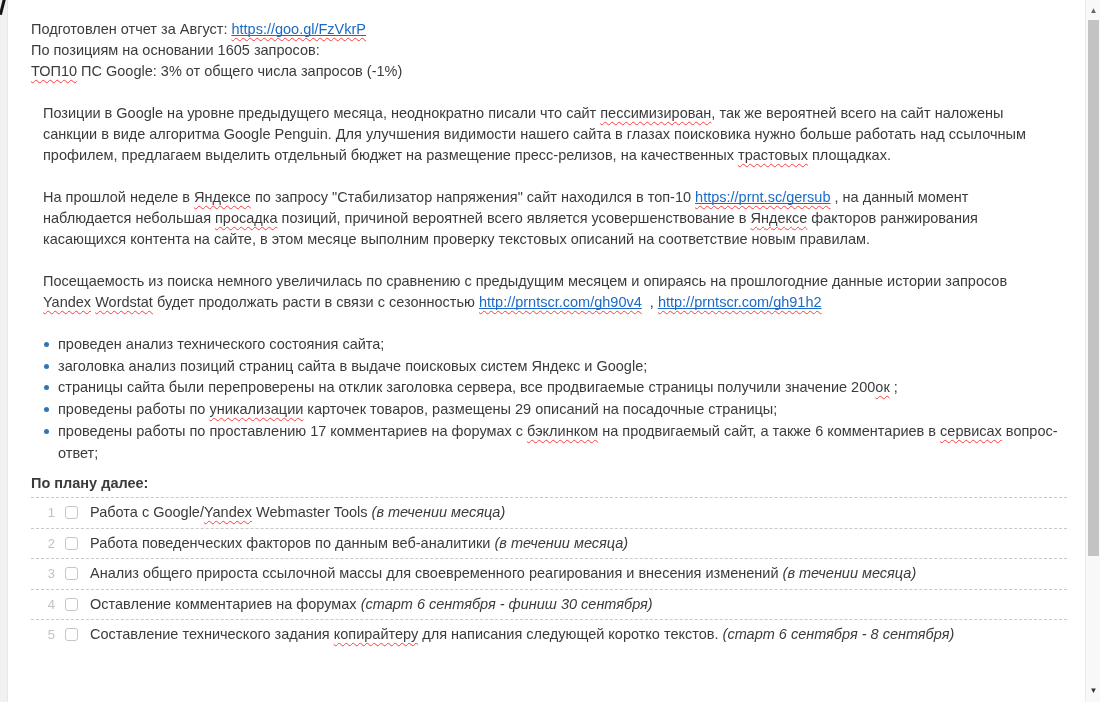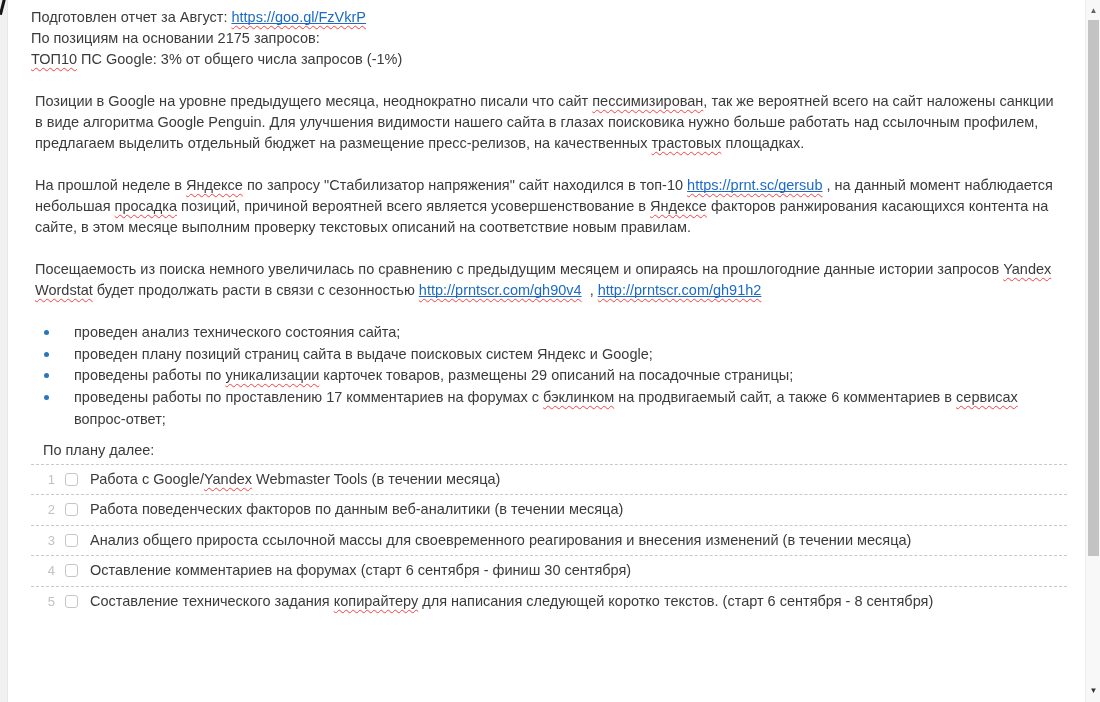--- a/index.html
+++ b/index.html
@@ -16,69 +16,73 @@
   
   .left-strip{position:absolute;left:0;top:0;width:8px;height:702px;background:#f1f1f1;border-right:1px solid #e7e7e7;}
   .corner-mark{position:absolute;left:1px;top:-2px;width:3px;height:17px;background:#151515;transform:rotate(14deg);}
   
   .vscroll{position:absolute;right:0;top:0;width:15px;height:702px;background:#f8f8f8;border-left:1px solid #ececec;}
   .vscroll .arrow{position:absolute;left:0;width:15px;height:16px;display:flex;align-items:center;justify-content:center;font-size:8px;color:#636363;}
   .vscroll .arrow.up{top:2px;}
   .vscroll .arrow.down{bottom:4px;color:#333;}
   .vscroll .thumb{position:absolute;left:2px;top:20px;width:11px;height:536px;background:#c3c3c3;}
   
-  .main{position:absolute;left:9px;top:0;right:15px;bottom:0;padding:7px 18px 0 22px;overflow:hidden;}
+  .main{position:absolute;left:9px;top:0;right:15px;bottom:0;padding:19px 18px 0 22px;overflow:hidden;}
   .line{white-space:pre-wrap;}
-  .para{margin:0 4px 21px;white-space:pre-wrap;}
+  .para{margin:0 12px 21px;white-space:pre-wrap;}
   .intro{margin:0 0 21px;}
   a.lnk{color:var(--link);text-decoration:underline;cursor:pointer;}
   .sq{text-decoration:underline;text-decoration-style:wavy;text-decoration-color:var(--squig);text-decoration-thickness:1px;text-underline-offset:2.5px;text-decoration-skip-ink:none;}
-  .it{}
+  .it{font-style:italic;}
   .works-heading{margin:0;}
   .bullets{margin:2px 0 0;}
-  .bullet-row{display:flex;align-items:flex-start;line-height:21.7px;gap:16px;}
+  .bullet-row{display:flex;align-items:flex-start;line-height:21.7px;}
   .dot{flex:0 0 auto;width:5px;height:5px;border-radius:50%;background:var(--bullet);margin:8px 9px 0 13px;}
   .bullet-text{flex:1;white-space:pre-wrap;}
-  .plan-heading{font-weight:normal;margin:9px 12px 3px;}
+  .plan-heading{font-weight:bold;margin:9px 0 3px;}
   .plan-list{margin:0;}
   .plan-row{display:flex;align-items:center;height:30.5px;border-top:1px dashed #c9c9c9;}
   .num{flex:0 0 auto;width:16px;margin-left:8px;text-align:right;color:#c2c2c2;font-size:13px;}
   .checkbox{flex:0 0 auto;width:13px;height:13px;border:1px solid #c6c6c6;border-radius:3px;background:#fff;margin-left:10px;cursor:pointer;}
   .plan-text{margin-left:12px;white-space:pre-wrap;}
 </style>
 </head>
 <body>
 
 <div class="left-strip">
   <div class="corner-mark"></div>
 </div>
 
 <div class="main">
 
   <div class="intro" id="intro">
       <div class="line"><span>Подготовлен отчет за Август: </span><a href="#" class="lnk"><span class="sq">https://goo.gl/FzVkrP</span></a></div>
-      <div class="line"><span>По позициям на основании 2175 запросов:</span></div>
+      <div class="line"><span>По позициям на основании 1605 запросов:</span></div>
       <div class="line"><span><span class="sq">ТОП10</span></span><span> ПС Google: 3% от общего числа запросов (-1%)</span></div>
     </div>
 
   <p class="para"><span>Позиции в Google на уровне предыдущего месяца, неоднократно писали что сайт </span><span><span class="sq">пессимизирован</span></span><span>, так же вероятней всего на сайт наложены санкции в виде алгоритма Google Penguin. Для улучшения видимости нашего сайта в глазах поисковика нужно больше работать над ссылочным профилем, предлагаем выделить отдельный бюджет на размещение пресс-релизов, на качественных </span><span><span class="sq">трастовых</span></span><span> площадках.</span></p>
 
   <p class="para"><span>На прошлой неделе в </span><span><span class="sq">Яндексе</span></span><span> по запросу "Стабилизатор напряжения" сайт находился в топ-10 </span><a href="#" class="lnk"><span class="sq">https://prnt.sc/gersub</span></a><span> , на данный момент наблюдается небольшая </span><span><span class="sq">просадка</span></span><span> позиций, причиной вероятней всего является усовершенствование в </span><span><span class="sq">Яндексе</span></span><span> факторов ранжирования касающихся контента на сайте, в этом месяце выполним проверку текстовых описаний на соответствие новым правилам.</span></p>
 
   <p class="para"><span>Посещаемость из поиска немного увеличилась по сравнению с предыдущим месяцем и опираясь на прошлогодние данные истории запросов </span><span><span class="sq">Yandex</span></span><span> </span><span><span class="sq">Wordstat</span></span><span> будет продолжать расти в связи с сезонностью </span><a href="#" class="lnk"><span class="sq">http://prntscr.com/gh90v4</span></a><span>  , </span><a href="#" class="lnk"><span class="sq">http://prntscr.com/gh91h2</span></a></p>
 
 
   <div class="bullets" id="bullets">
       <div class="bullet-row">
         <span class="dot"></span>
         <span class="bullet-text"><span>проведен анализ технического состояния сайта;</span></span>
       </div>
       <div class="bullet-row">
         <span class="dot"></span>
-        <span class="bullet-text"><span>проведен плану позиций страниц сайта в выдаче поисковых систем Яндекс и Google;</span></span>
+        <span class="bullet-text"><span>заголовка анализ позиций страниц сайта в выдаче поисковых систем Яндекс и Google;</span></span>
+      </div>
+      <div class="bullet-row">
+        <span class="dot"></span>
+        <span class="bullet-text"><span>страницы сайта были перепроверены на отклик заголовка сервера, все продвигаемые страницы получили значение 200</span><span><span class="sq">ок</span></span><span> ;</span></span>
       </div>
       <div class="bullet-row">
         <span class="dot"></span>
         <span class="bullet-text"><span>проведены работы по </span><span><span class="sq">уникализации</span></span><span> карточек товаров, размещены 29 описаний на посадочные страницы;</span></span>
       </div>
       <div class="bullet-row">
         <span class="dot"></span>
         <span class="bullet-text"><span>проведены работы по проставлению 17 комментариев на форумах с </span><span><span class="sq">бэклинком</span></span><span> на продвигаемый сайт, а также 6 комментариев в </span><span><span class="sq">сервисах</span></span><span> вопрос-ответ;</span></span>
       </div>
     </div>

